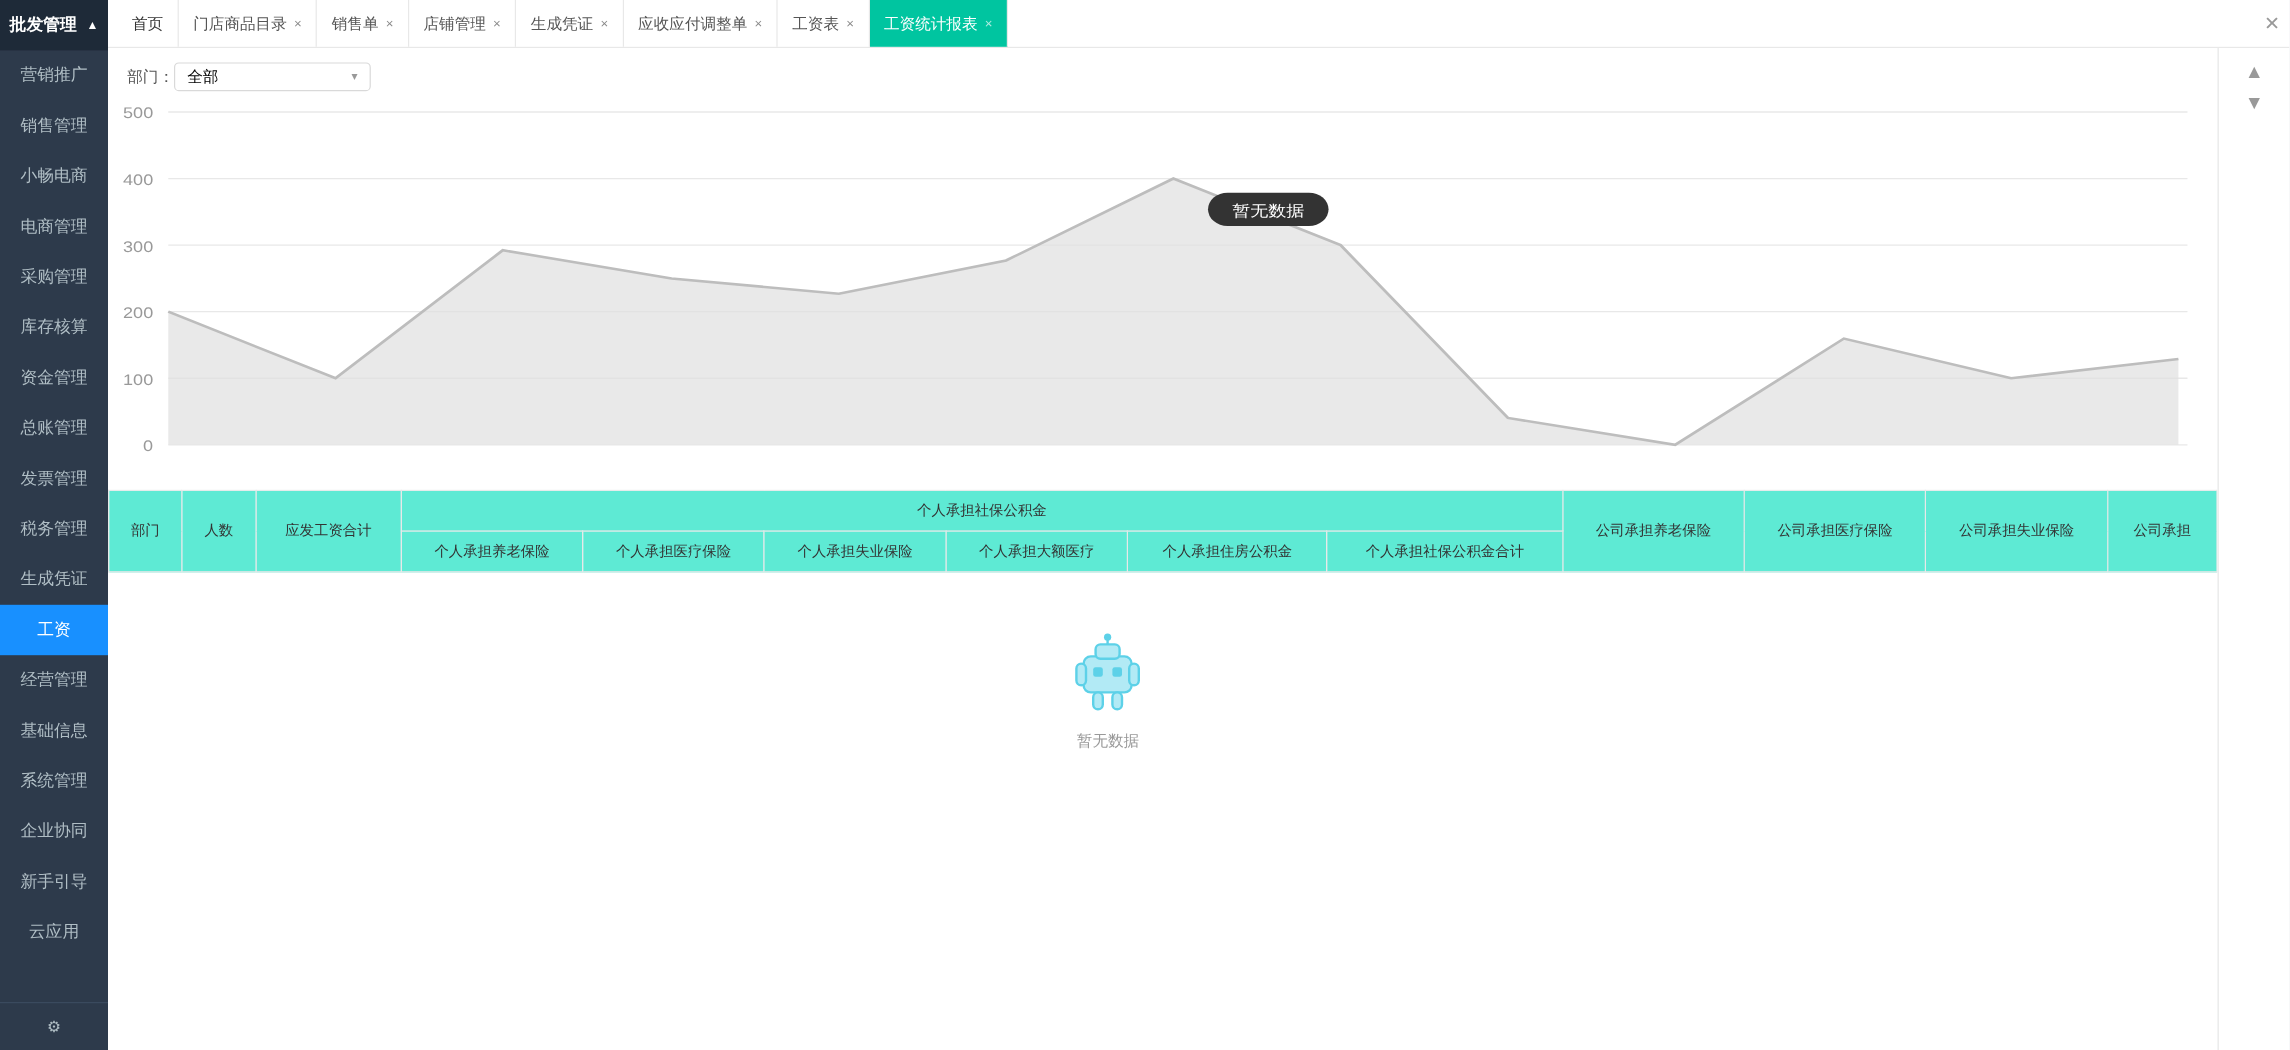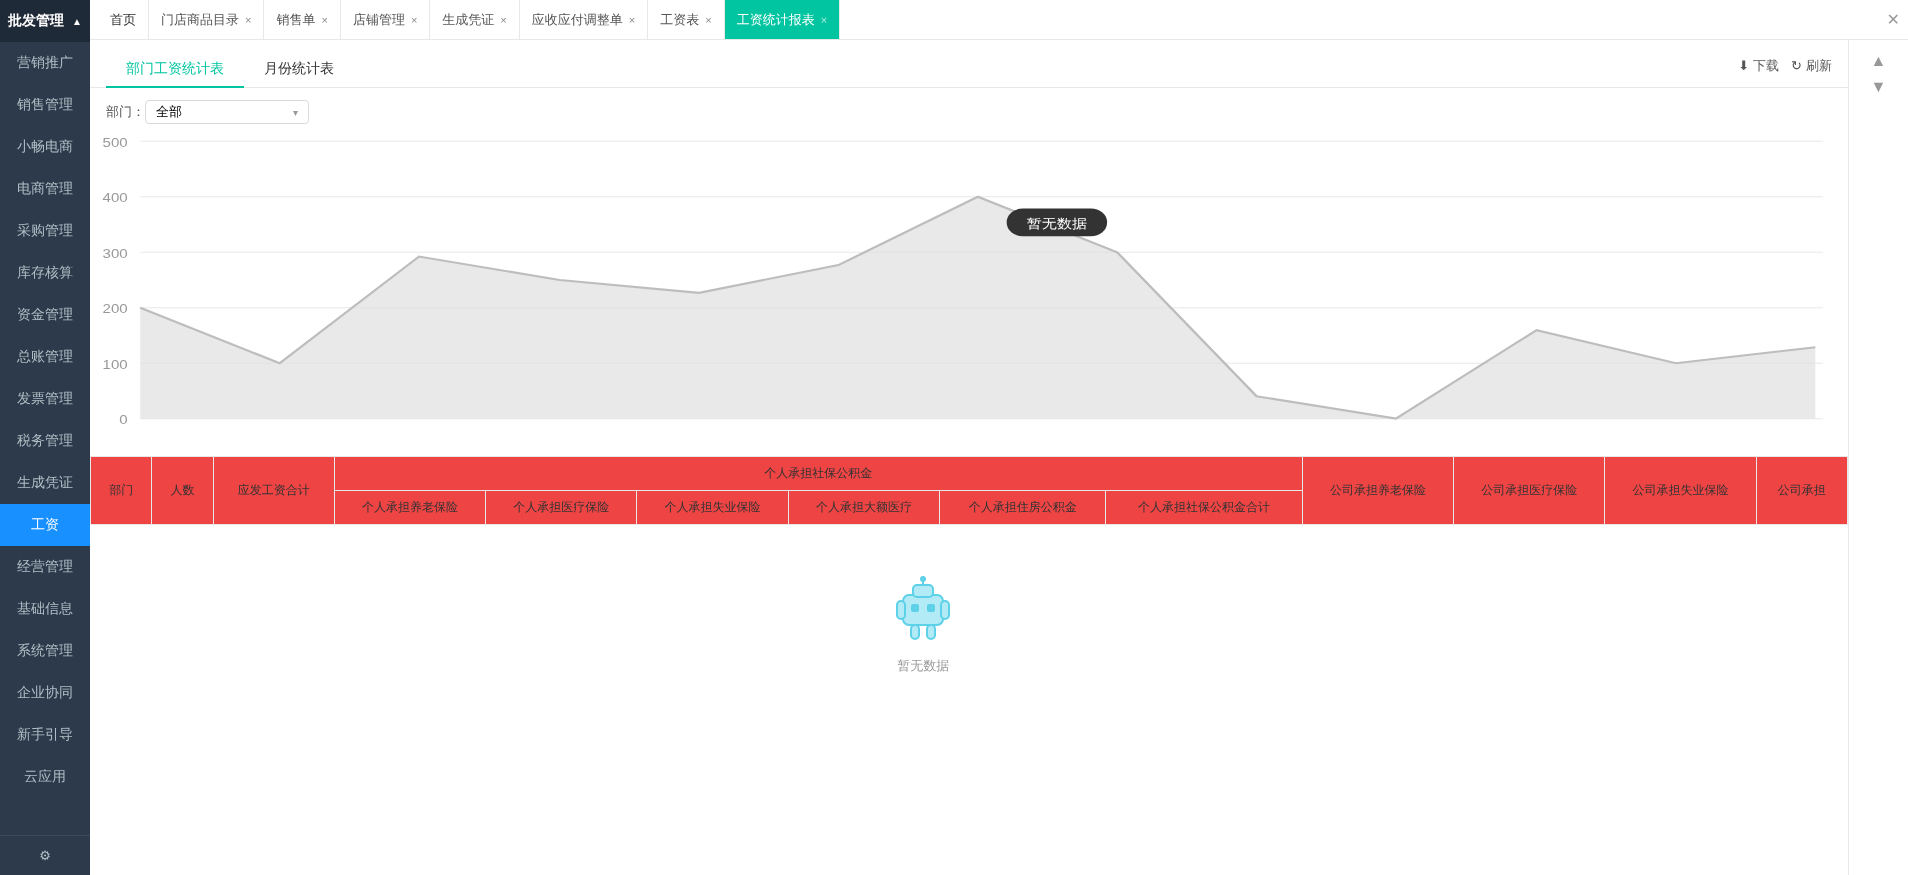--- a/index.html
+++ b/index.html
@@ -194,21 +194,21 @@
       overflow: hidden;
       display: flex;
       flex-direction: column;
     }
     .data-table {
       width: 100%;
       border-collapse: collapse;
       font-size: 12px;
     }
     .data-table thead tr th {
-      background: #ef4444;
+      background: #5eead4;
       border: 1px solid #e8e8e8;
       padding: 8px 12px;
       text-align: center;
       color: #333;
       white-space: nowrap;
       font-weight: normal;
     }
     .data-table tbody tr td {
       border: 1px solid #e8e8e8;
       padding: 8px 12px;
@@ -323,36 +323,20 @@
         <div class="tab active-tab">工资统计报表<span class="tab-close">×</span></div>
       </div>
     <div class="tab-bar-actions">
       <span class="tab-bar-close">✕</span>
     </div>
   </div>
 
   <div class="content">
     <div class="page-body">
 
-      <div class="sub-tabs">
-        <div class="sub-tabs-left">
-          <div class="sub-tab active">部门工资统计表</div>
-          <div class="sub-tab">月份统计表</div>
-        </div>
-        <div class="sub-tabs-right">
-          <div class="action-btn">
-            <span>⬇</span>
-            <span>下载</span>
-          </div>
-          <div class="action-btn">
-            <span>↻</span>
-            <span>刷新</span>
-          </div>
-        </div>
-      </div>
 
       <div class="filter-bar">
         <span class="filter-label">部门：</span>
         <div class="filter-select">
           <span>全部</span>
           <span class="arrow">▾</span>
         </div>
       </div>
 
       <div class="chart-container">

